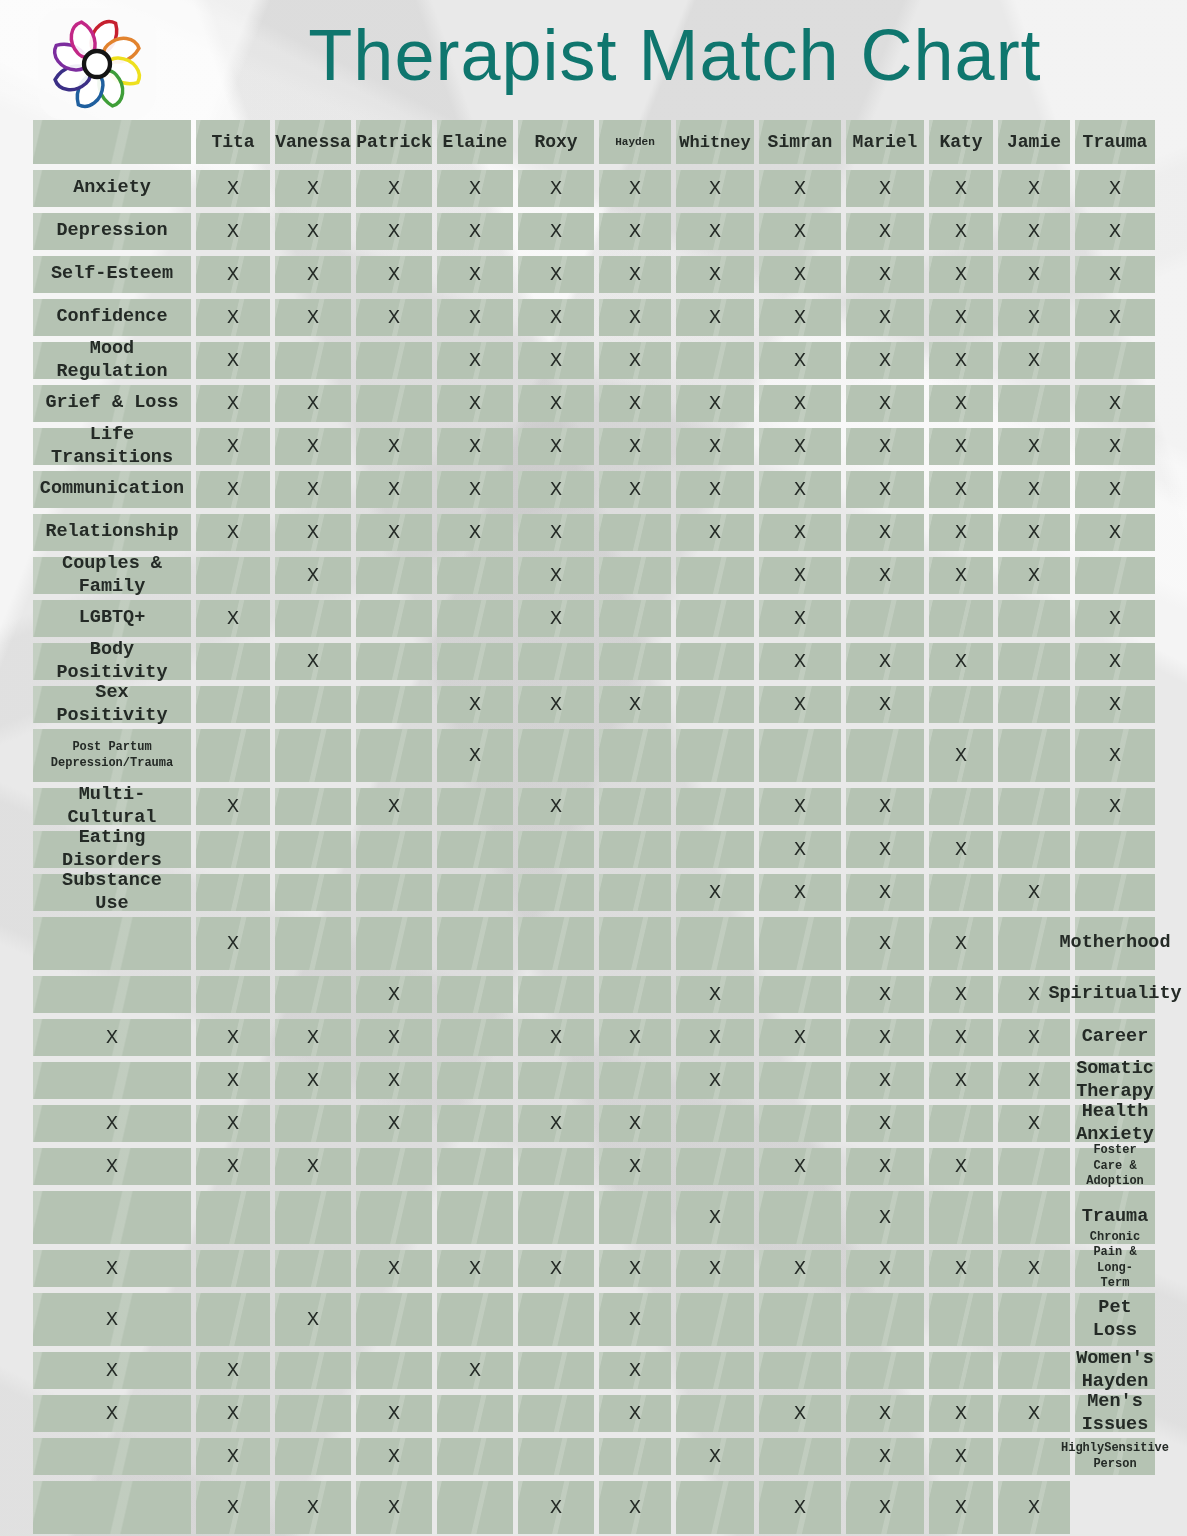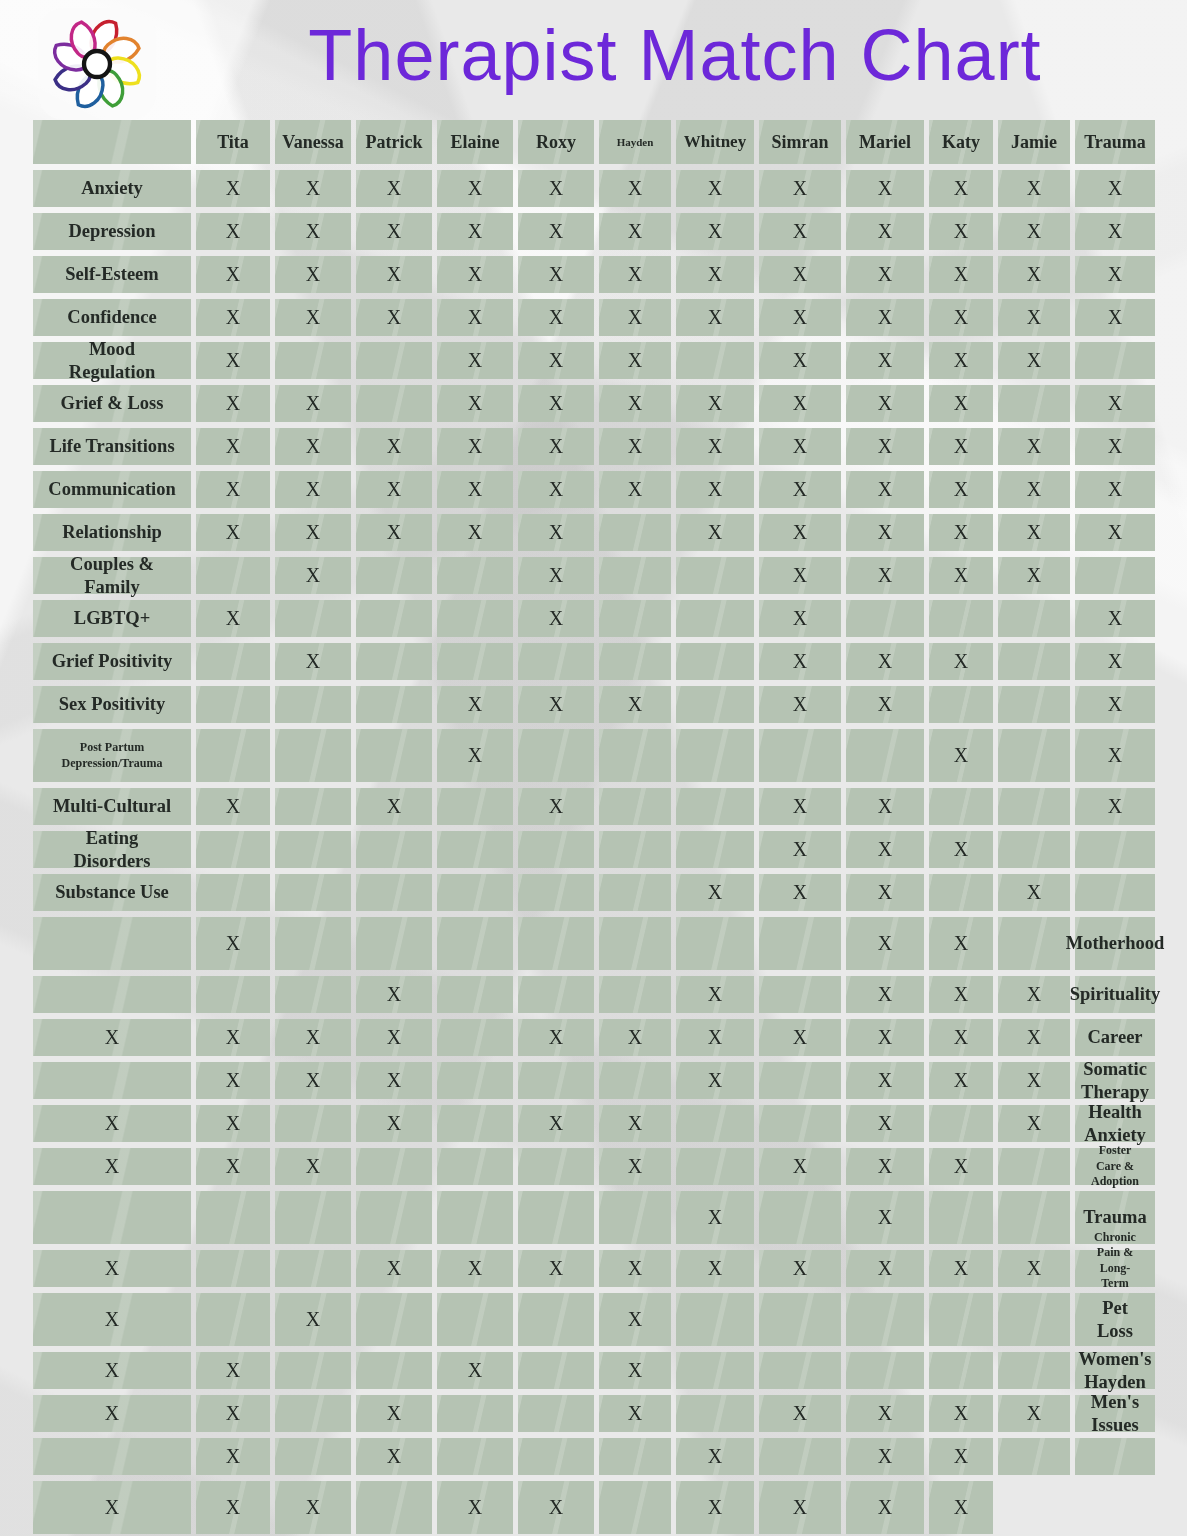--- a/index.html
+++ b/index.html
@@ -18,27 +18,27 @@
   .logo-wrap{
     position:absolute;left:38px;top:8px;width:118px;height:112px;
     background:rgba(250,250,250,.65);border-radius:26px;
     display:flex;align-items:center;justify-content:center;
   }
   .page-title{
     position:absolute;left:190px;top:14px;width:970px;margin:0;
     text-align:center;
     font-family:"Liberation Sans", sans-serif;
     font-weight:500;font-size:72px;letter-spacing:1px;
-    color:#6d28d9;
+    color:#0f766e;
   }
   .grid{
     position:absolute;left:33px;top:120px;
     display:grid;
     grid-template-columns:158px 74px 76px 76px 76px 76px 72px 78px 82px 78px 64px 72px 80px;
-    column-gap:5px;row-gap:6px;
+    column-gap:5px;row-gap:6px;font-family:Liberation Mono, monospace;
   }
   .cell{
     background-color:#b5c3b3;
     background-image:linear-gradient(103deg, rgba(255,255,255,.20) 0 5%, rgba(0,0,0,0) 6% 52%, rgba(255,255,255,.16) 53% 58%, rgba(0,0,0,0) 59%);
     display:flex;align-items:center;justify-content:center;
     color:#242a26;text-align:center;
   }
   .head{font-size:18px;font-weight:700;}
   .head:nth-child(7){font-size:11px;}   
   .head:nth-child(8){font-size:17px;}     
@@ -216,21 +216,21 @@
     <div class="cell mark"></div>
     <div class="cell mark"></div>
     <div class="cell mark">X</div>
     <div class="cell mark"></div>
     <div class="cell mark"></div>
     <div class="cell mark">X</div>
     <div class="cell mark"></div>
     <div class="cell mark"></div>
     <div class="cell mark"></div>
     <div class="cell mark">X</div>
-    <div class="cell label">Grief Positivity</div>
+    <div class="cell label">Body Positivity</div>
     <div class="cell mark"></div>
     <div class="cell mark">X</div>
     <div class="cell mark"></div>
     <div class="cell mark"></div>
     <div class="cell mark"></div>
     <div class="cell mark"></div>
     <div class="cell mark"></div>
     <div class="cell mark">X</div>
     <div class="cell mark">X</div>
     <div class="cell mark">X</div>
@@ -452,20 +452,22 @@
     <div class="cell mark"></div>
     <div class="cell mark">X</div>
     <div class="cell mark"></div>
     <div class="cell mark"></div>
     <div class="cell mark"></div>
     <div class="cell mark">X</div>
     <div class="cell mark"></div>
     <div class="cell mark">X</div>
     <div class="cell mark">X</div>
     <div class="cell mark"></div>
+    <div class="cell label tall">HighlySensitive
+Person</div>
     <div class="cell mark"></div>
     <div class="cell mark">X</div>
     <div class="cell mark">X</div>
     <div class="cell mark">X</div>
     <div class="cell mark"></div>
     <div class="cell mark">X</div>
     <div class="cell mark">X</div>
     <div class="cell mark"></div>
     <div class="cell mark">X</div>
     <div class="cell mark">X</div>

